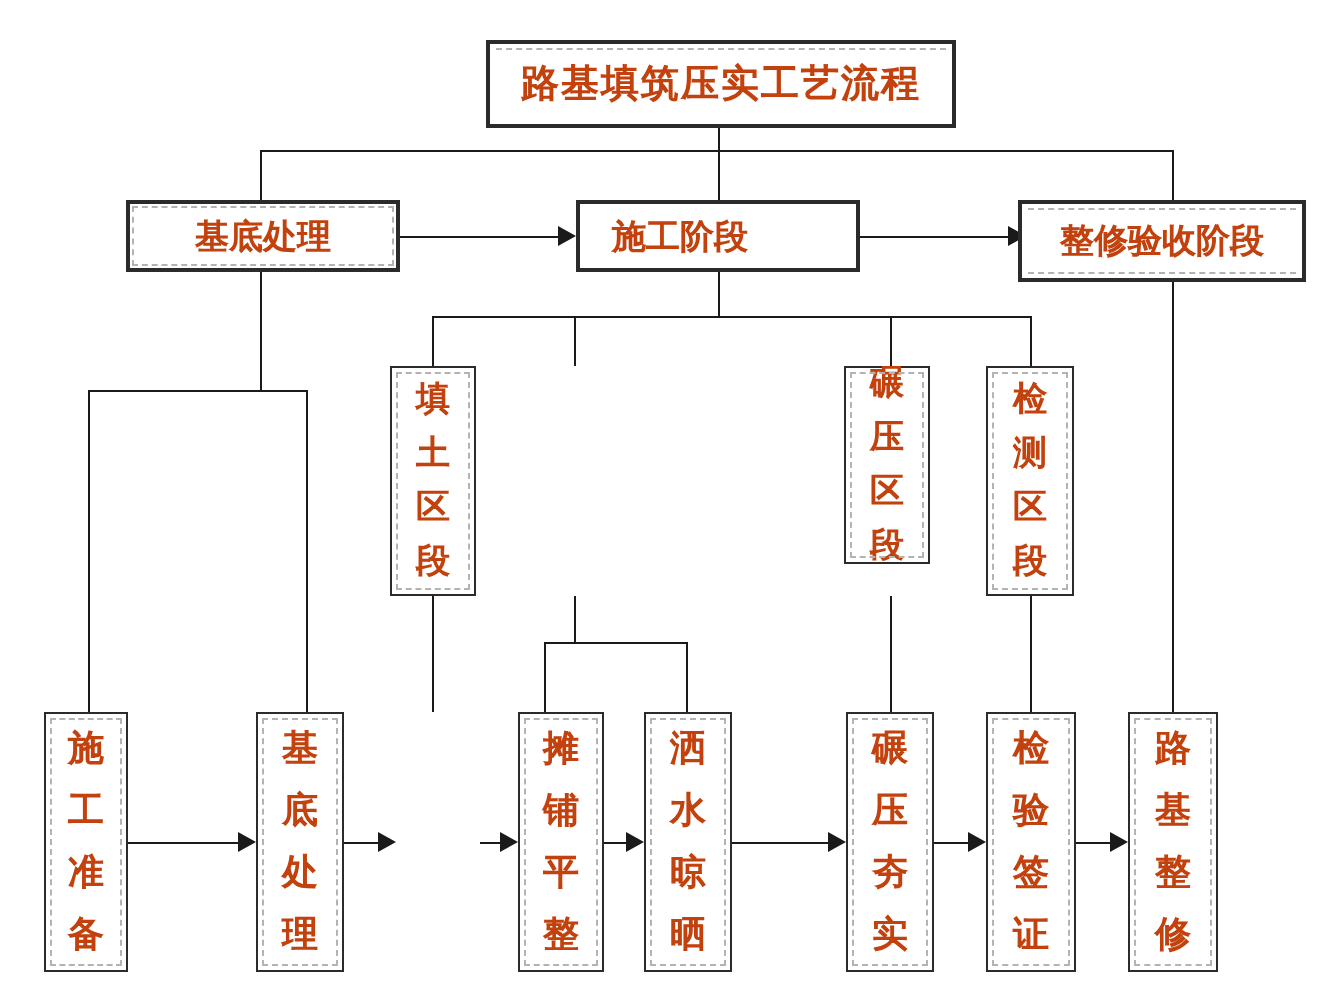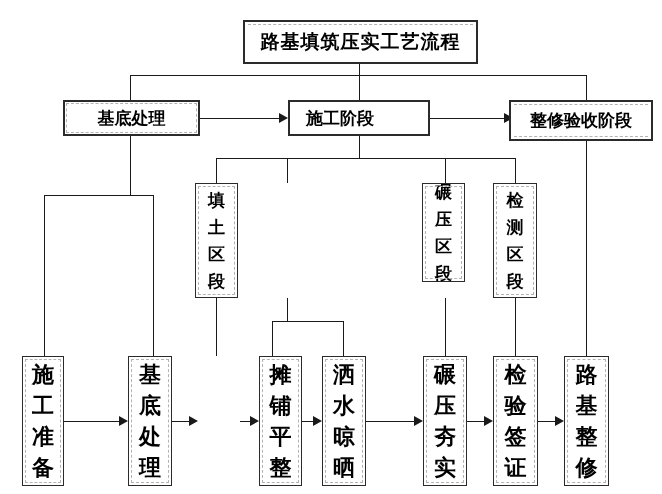--- a/index.html
+++ b/index.html
@@ -14,21 +14,21 @@
   }
   .box {
     position: absolute;
     box-sizing: border-box;
     background: #ffffff;
     border: 2px solid #2b2b2b;
     display: flex;
     align-items: center;
     justify-content: center;
     font-weight: bold;
-    color: #000000;
+    color: #c2410c;
     z-index: 2;
     white-space: nowrap;
   }
   .thin { border-width: 1px; }
   
   .dash-all { outline: 1px dashed #b3b3b3; outline-offset: -4px; }
   .dash-t::before {
     content: ""; position: absolute; left: 3px; right: 3px; top: 2px;
     border-top: 1px dashed #b3b3b3;
   }
@@ -45,21 +45,21 @@
   .phase-left  { justify-content: flex-start; padding-left: 13px; }
   
   .vbox { white-space: normal; }
   .vtext {
     width: 1.2em;
     word-break: break-all;
     text-align: center;
     font-weight: bold;
   }
   .section-box .vtext { font-size: 17px; line-height: 27px; }
-  .process-box .vtext { font-size: 22px; line-height: 31px; }
+  .process-box .vtext { font-size: 18px; line-height: 31px; }
   
   .line { position: absolute; background: #1a1a1a; z-index: 1; }
   
   .harrow { position: absolute; height: 10px; z-index: 1; }
   .harrow .shaft {
     position: absolute; left: 0; right: 8px; top: 4.5px; height: 1px;
     background: #1a1a1a;
   }
   .harrow .head {
     position: absolute; right: 0; top: 0;

